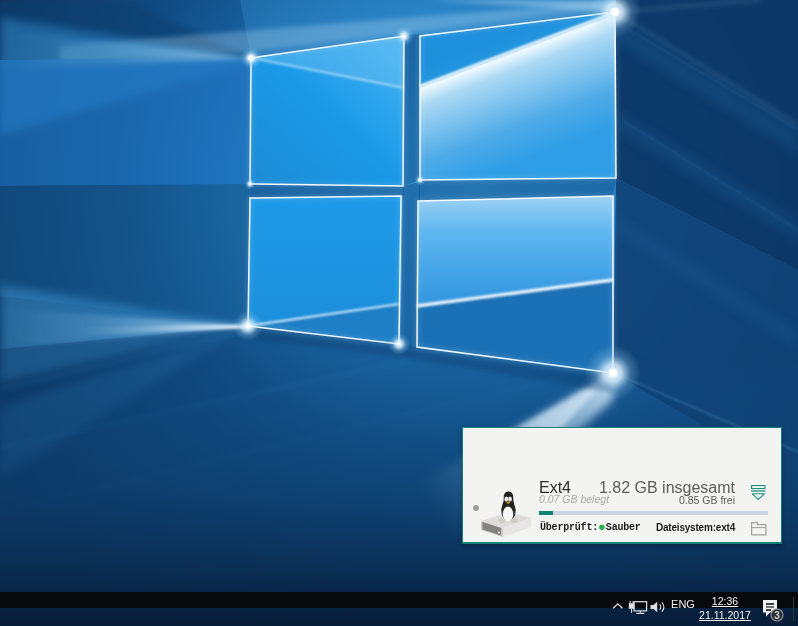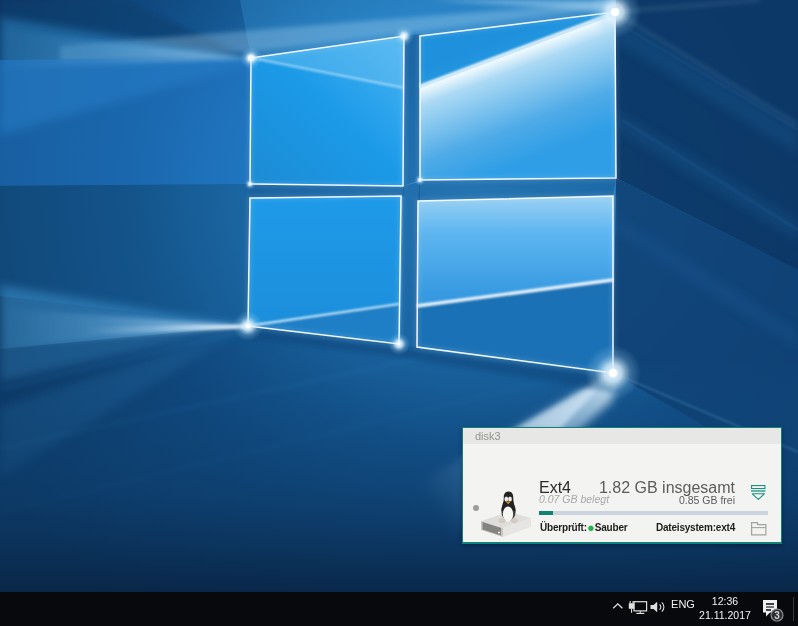--- a/index.html
+++ b/index.html
@@ -13,28 +13,28 @@
 #phead .title{position:absolute;left:26px;top:0;line-height:30px;color:#fff;font-size:11px;letter-spacing:0.1px;}
 
 #prow{height:16px;background:#e7e7e5;color:#94948f;font-size:11px;line-height:16px;padding-left:12px;}
 #pcard{position:absolute;left:0;top:46px;width:317px;height:68px;background:#f3f3f1;}
 .t1{position:absolute;left:76px;top:51px;font-size:16px;color:#2b2b2b;}
 .t2{position:absolute;left:76px;top:65px;font-size:10.5px;color:#a7a7a5;font-style:italic;}
 .r1{position:absolute;right:46px;top:51px;font-size:16px;color:#5c5c5a;}
 .r2{position:absolute;right:46px;top:66px;font-size:10.5px;color:#5c5c5a;}
 .pbar{position:absolute;left:76px;top:83px;width:229px;height:4px;background:#ccd4e0;}
 .pbar i{display:block;width:14px;height:4px;background:#0d8472;}
-.b1{position:absolute;left:77px;top:94px;letter-spacing:-0.2px;font-size:10px;font-weight:bold;color:#1d1d1b;}
+.b1{position:absolute;left:77px;top:94px;letter-spacing:-0.2px;font-size:10px;font-weight:bold;color:#1d1d1b;font-family:Liberation Mono, monospace;}
 .b1 .gd{color:#22b44a;font-size:13px;line-height:10px;vertical-align:-1px;letter-spacing:0;}
 .b2{position:absolute;right:46px;top:94px;letter-spacing:-0.2px;font-size:10px;font-weight:bold;color:#1d1d1b;margin-left:8px;}
 .icn{position:absolute;}
 
-#bar{position:absolute;left:0;top:592px;width:798px;height:34px;background:#08090c;color:#eee;}
+#bar{position:absolute;left:0;top:592px;width:798px;height:16px;background:#08090c;color:#eee;}
 #bar .eng{position:absolute;left:670px;top:6px;width:26px;text-align:center;font-size:11px;color:#f2f2f2;}
-#bar .clock{position:absolute;left:692px;top:2px;width:66px;text-align:center;font-size:10.5px;color:#f2f2f2;line-height:14px;}
+#bar .clock{position:absolute;left:692px;top:2px;width:66px;text-align:center;font-size:10.5px;color:#f2f2f2;line-height:14px;text-decoration:underline;}
 #bar .sep{position:absolute;left:793px;top:5px;width:1px;height:24px;background:#34373b;}
 </style>
 </head>
 <body>
 <div id="stage">
 <svg id="wall" width="798" height="626" viewBox="0 0 798 626">
  <defs>
   <radialGradient id="bg" cx="480" cy="185" r="560" gradientUnits="userSpaceOnUse">
    <stop offset="0" stop-color="#2488ce"></stop>
    <stop offset="0.35" stop-color="#1c70b3"></stop>
@@ -199,21 +199,20 @@
   <circle cx="251" cy="58" r="11" fill="url(#flare)"></circle>
   <circle cx="251" cy="58" r="3" fill="#f2faff"></circle>
   <circle cx="404" cy="36" r="10" fill="url(#flare)"></circle>
   <circle cx="399" cy="344" r="11" fill="url(#flare)"></circle>
   <circle cx="420" cy="180" r="5.5" fill="url(#flare)"></circle>
   <circle cx="250" cy="184" r="5.5" fill="url(#flare)"></circle>
  </g>
 </svg>
 
 <div id="popup">
- <div id="prow">disk3</div>
  <div id="pcard"></div>
  <span class="dot" style="position:absolute;left:10px;top:77px;width:6px;height:6px;border-radius:50%;background:#9c9c9c;"></span>
  <div class="t1">Ext4</div>
  <div class="t2">0.07 GB belegt</div>
  <div class="r1">1.82 GB insgesamt</div>
  <div class="r2">0.85 GB frei</div>
  <div class="pbar">
         <i></i>
       </div>
  <div class="b1">Überprüft:<span class="gd">●</span>Sauber</div>

